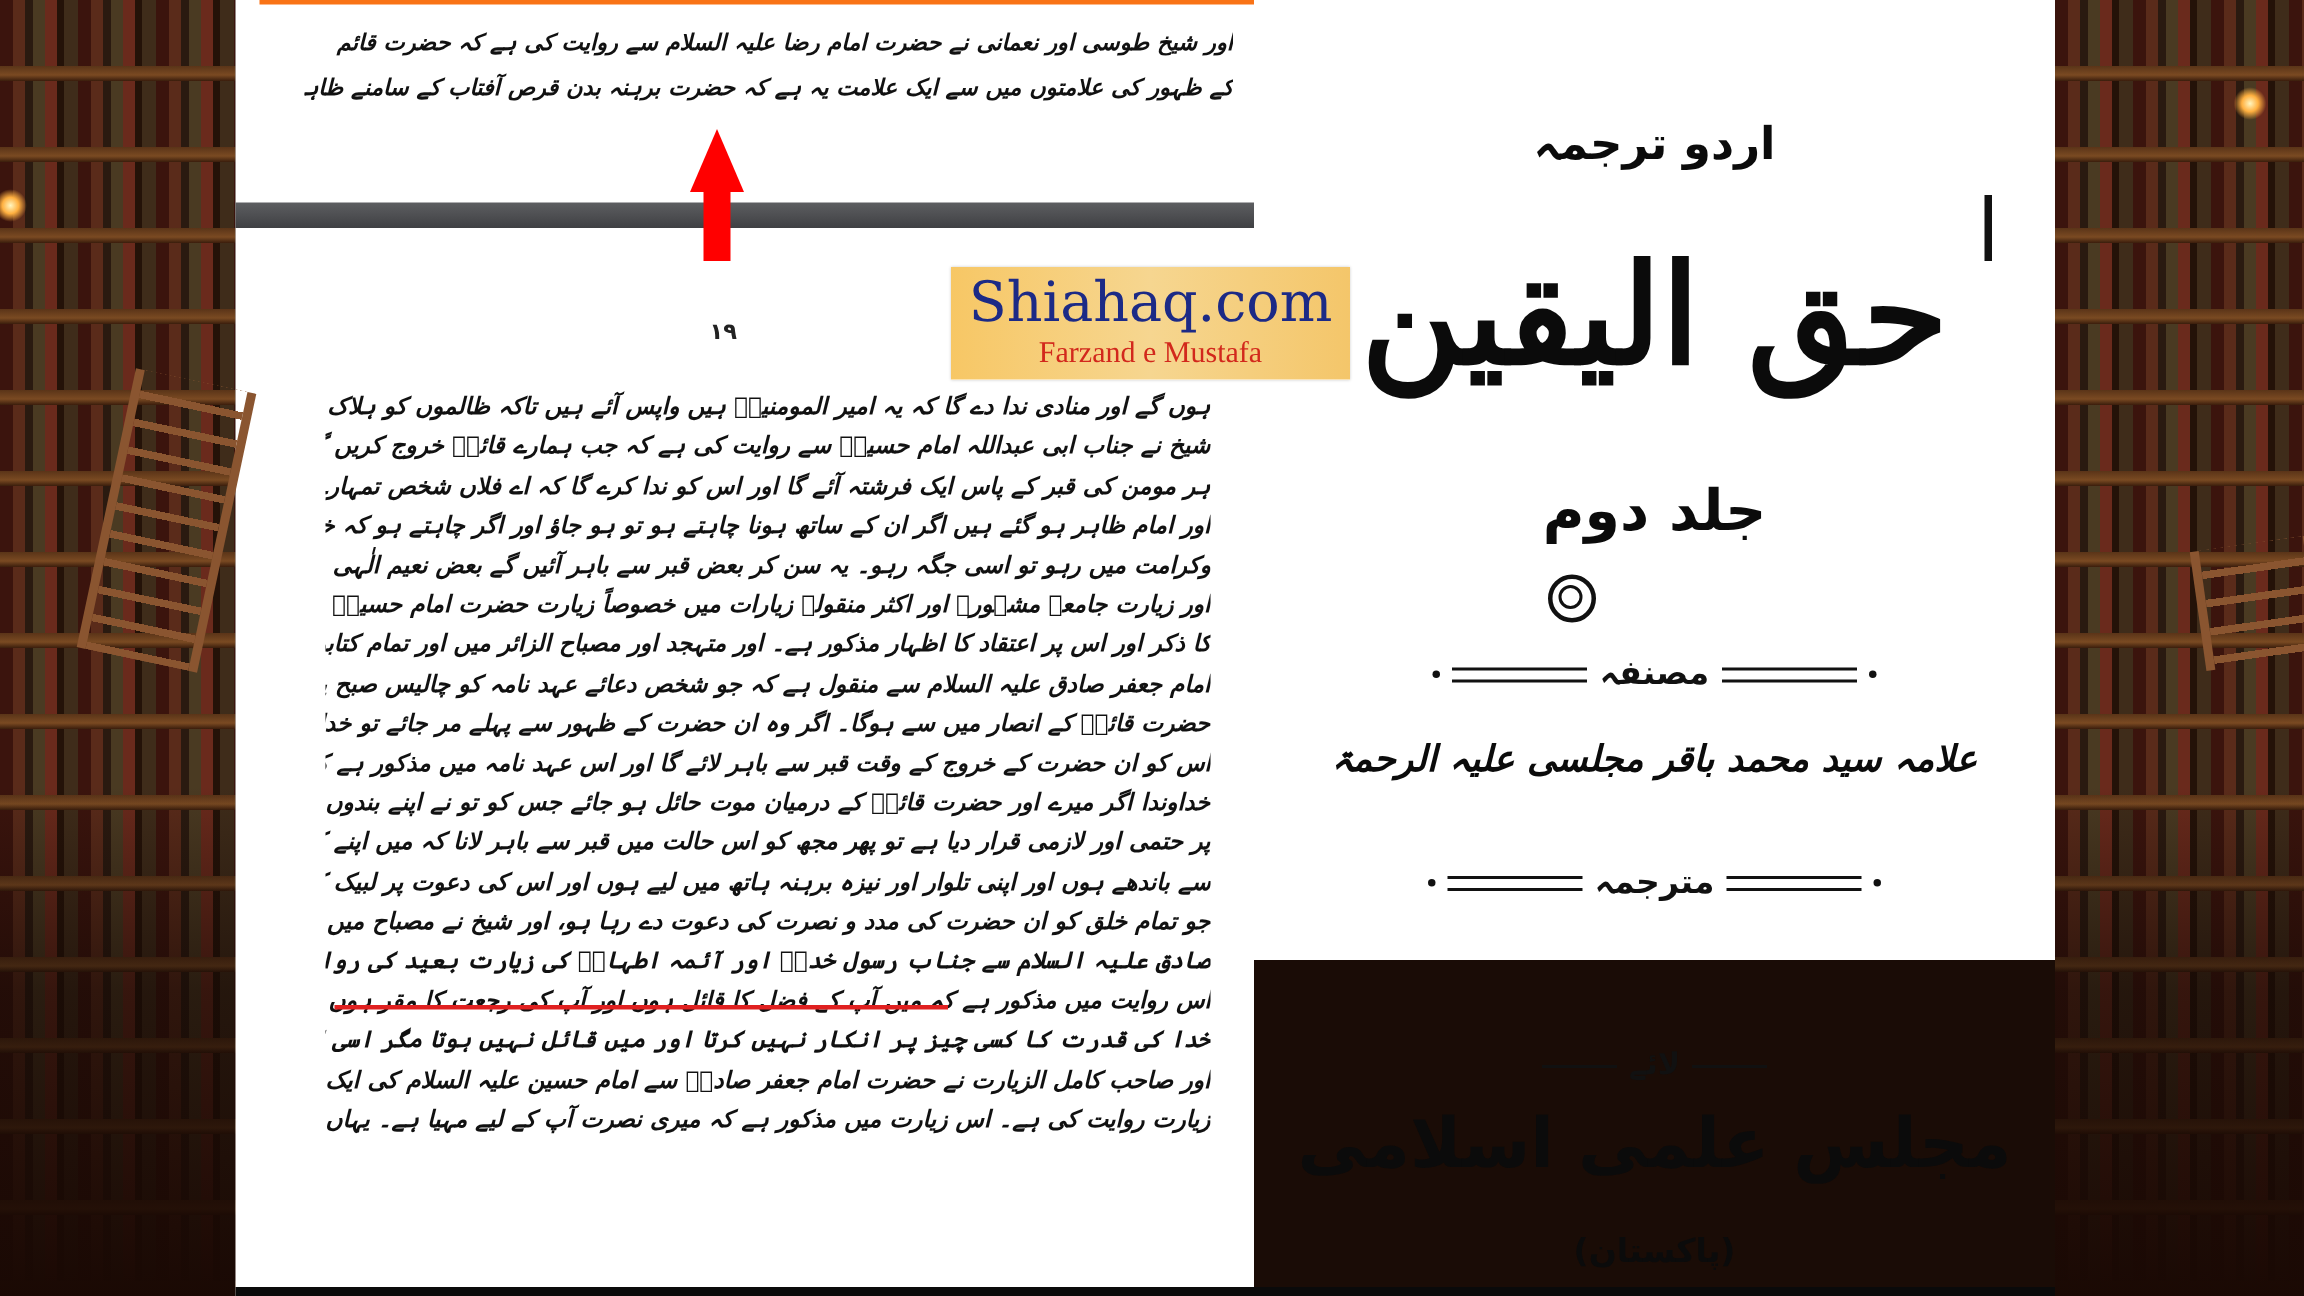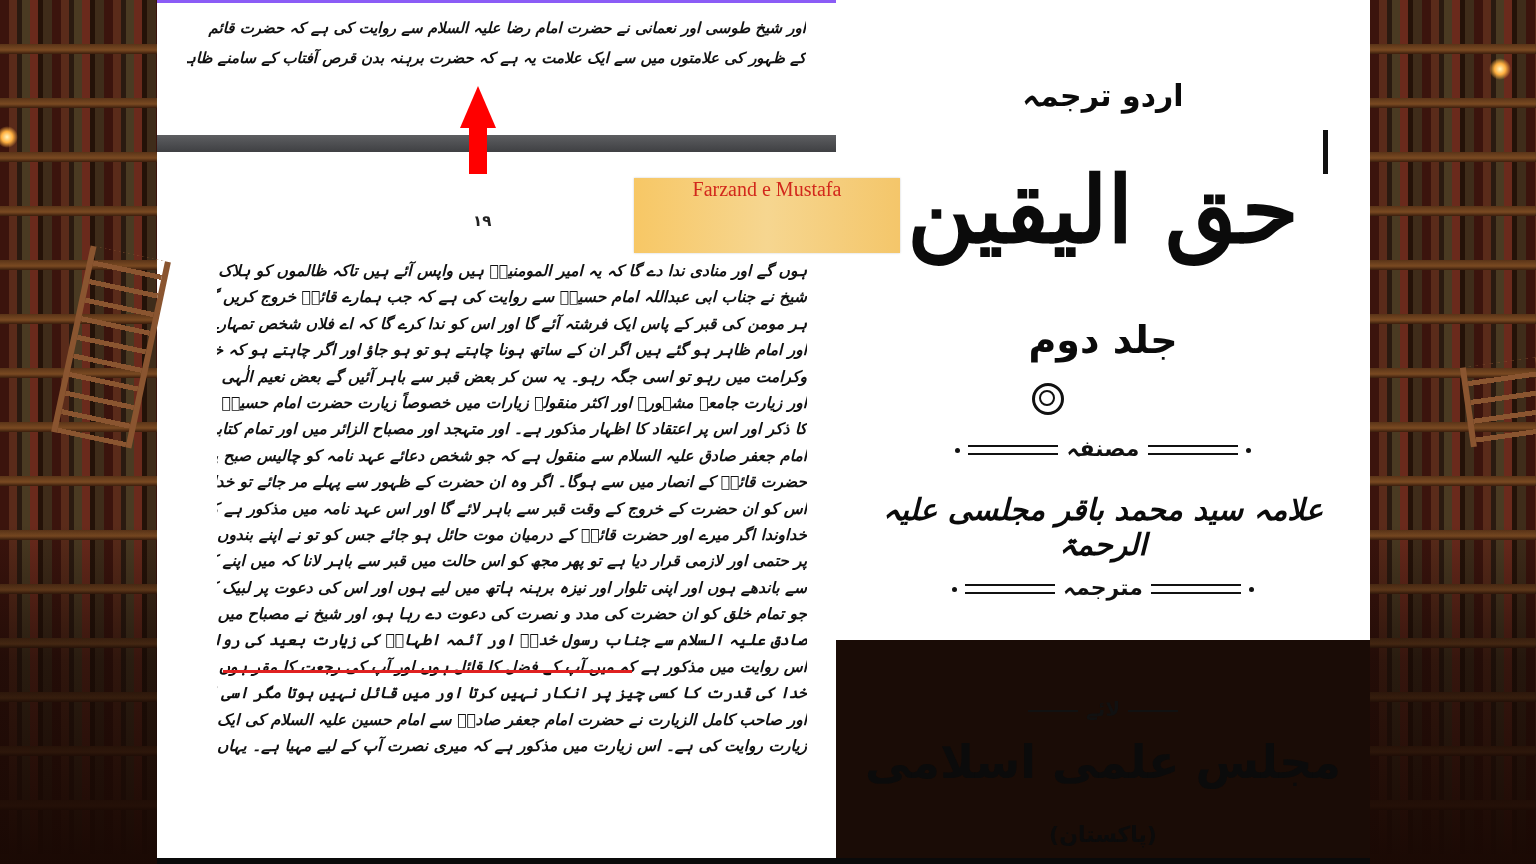--- a/index.html
+++ b/index.html
@@ -12,21 +12,21 @@
   }
   .shelf-bg::after{content:"";position:absolute;left:0;right:0;bottom:0;height:340px;background:linear-gradient(180deg,rgba(20,8,4,0) 0%,rgba(20,8,4,0.6) 40%,#1a0904 100%);}
   .shelf-left{left:0;width:157px;}
   .shelf-right{left:1370px;width:166px;}
   .candle{position:absolute;width:22px;height:22px;border-radius:50%;background:radial-gradient(circle,#fff6c0 0%,#ffb040 35%,rgba(255,140,20,0) 70%);z-index:2;}
   .ladder{position:absolute;z-index:2;width:70px;border-left:6px solid #8a5530;border-right:6px solid #8a5530;
     background:repeating-linear-gradient(180deg,transparent 0,transparent 14px,#8a5530 14px,#8a5530 19px);}
 
   
   .doc-left{position:absolute;left:157px;top:0;width:679px;height:864px;background:#ffffff;}
-  .top-snippet{position:absolute;left:0;top:0;width:679px;height:136px;background:#fff;border-top:3px solid #8b5cf6;}
+  .top-snippet{position:absolute;left:16px;top:0;width:679px;height:136px;background:#fff;border-top:3px solid #f97316;}
   .urdu{direction:rtl;font-family:"DejaVu Sans",sans-serif;color:#111;font-style:italic;font-weight:bold;white-space:nowrap;overflow:hidden;}
   .top-snippet .line{position:absolute;right:30px;left:30px;font-size:15px;text-align:right;}
   .divider-bar{position:absolute;left:0;top:135px;width:679px;height:17px;background:linear-gradient(180deg,#5d5e61,#3f4043);}
   .arrow{position:absolute;left:306px;top:86px;width:30px;height:86px;z-index:3;}
   .arrow .head{width:0;height:0;border-left:18px solid transparent;border-right:18px solid transparent;border-bottom:42px solid #ff0000;margin-left:-3px;}
   .arrow .shaft{width:18px;height:46px;background:#ff0000;margin-left:6px;}
   .page-number{position:absolute;left:316px;top:212px;font-size:15px;font-weight:bold;color:#222;font-family:"DejaVu Sans",sans-serif;}
   .body-text{position:absolute;left:60px;top:258px;width:590px;}
   .body-text .row{height:26.4px;line-height:26.4px;font-size:15.5px;text-align:justify;text-align-last:justify;}
   .red-underline{position:absolute;left:223px;top:670px;width:409px;height:3px;background:#e02020;z-index:2;}
@@ -41,21 +41,21 @@
   .tp{position:absolute;left:0;width:534px;text-align:center;direction:rtl;color:#0b0b0b;font-family:"DejaVu Sans",sans-serif;}
   .tp-subtitle{top:78px;font-size:30px;font-weight:bold;letter-spacing:3px;}
   .tp-title{top:150px;font-size:92px;font-weight:bold;line-height:120px;font-family:"DejaVu Serif",serif;}
   .tp-volume{top:318px;font-size:38px;font-weight:bold;}
   .tp-ornament{position:absolute;left:196px;top:383px;width:26px;height:26px;border:3px solid #111;border-radius:50%;}
   .tp-ornament::after{content:"";position:absolute;left:4px;top:4px;width:12px;height:12px;border:2px solid #111;border-radius:50%;}
   .rule-label{position:absolute;left:0;width:534px;text-align:center;font-size:22px;font-weight:bold;direction:rtl;color:#111;}
   .rule-label .dash{display:inline-block;width:90px;height:6px;border-top:2px solid #111;border-bottom:2px solid #111;vertical-align:middle;margin:0 8px;position:relative;}
   .rule-label .dot{display:inline-block;width:5px;height:5px;border-radius:50%;background:#111;vertical-align:middle;}
   .tp-author-label{top:436px;}
-  .tp-author{top:492px;font-size:30px;font-weight:bold;font-style:italic;}
+  .tp-author{top:492px;font-size:24px;font-weight:bold;font-style:italic;}
   .tp-translator-label{top:575px;}
   .tp-translator{top:628px;font-size:38px;font-weight:bold;font-style:italic;}
   .tp-publisher-label{top:697px;font-size:20px;}
   .tp-publisher-label .dash{width:50px;height:0;border-bottom:none;}
   .tp-publisher{top:735px;font-size:46px;font-weight:bold;}
   .tp-country{top:822px;font-size:22px;font-weight:bold;}
   .edge-mark{position:absolute;left:487px;top:130px;width:5px;height:44px;background:#111;}
   .bottom-bar{position:absolute;left:157px;top:858px;width:1213px;height:6px;background:#0a0a0a;z-index:5;}
 </style>
 </head>
@@ -100,20 +100,21 @@
     <div class="row urdu">صادق علیہ السلام سے جناب رسول خداؐ اور آئمہ اطہارؑ کی زیارت بعید کی روایت کی ہے۔</div>
     <div class="row urdu">اس روایت میں مذکور ہے کہ میں آپ کے فضل کا قائل ہوں اور آپ کی رجعت کا مقر ہوں اور</div>
     <div class="row urdu">خدا کی قدرت کا کسی چیز پر انکار نہیں کرتا اور میں قائل نہیں ہوتا مگر اسی کا جو کچھ خدا نے چاہا ہے</div>
     <div class="row urdu">اور صاحب کامل الزیارت نے حضرت امام جعفر صادقؑ سے امام حسین علیہ السلام کی ایک</div>
     <div class="row urdu">زیارت روایت کی ہے۔ اس زیارت میں مذکور ہے کہ میری نصرت آپ کے لیے مہیا ہے۔ یہاں</div>
   </div>
 </div>
 <div class="red-underline"></div>
 
 <div class="watermark">
+  <div class="site">Shiahaq.com</div>
   <div class="tag">Farzand e Mustafa</div>
 </div>
 
 <div class="doc-right">
   <div class="edge-mark"></div>
   <div class="tp tp-subtitle">اردو ترجمہ</div>
   <div class="tp tp-title">حق الیقین</div>
   <div class="tp tp-volume">جلد دوم</div>
   <div class="tp-ornament"></div>
 

